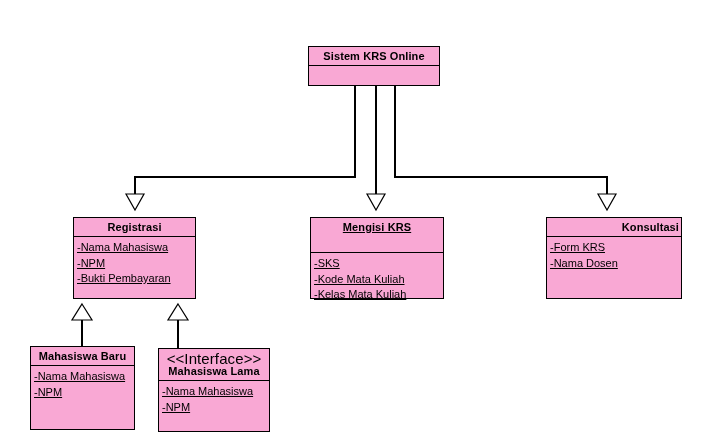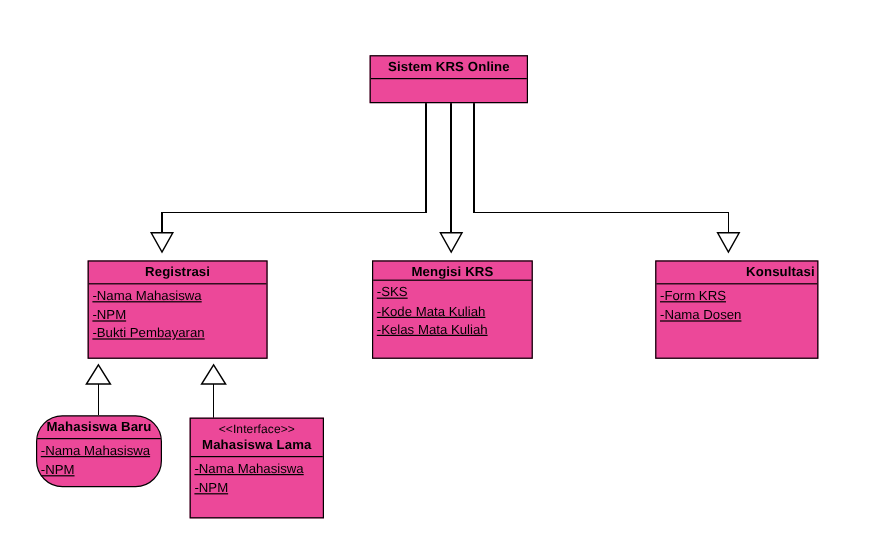--- a/index.html
+++ b/index.html
@@ -19,39 +19,39 @@
     position: absolute;
     left: 0;
     top: 0;
     width: 724px;
     height: 445px;
     pointer-events: none;
   }
   .uml-class {
     position: absolute;
     box-sizing: border-box;
-    background: #ec4899;
+    background: #f9a8d4;
     border: 1.5px solid #000000;
     z-index: 2;
   }
   .uml-header {
     box-sizing: border-box;
     border-bottom: 1.5px solid #000000;
     text-align: center;
     font-weight: bold;
     font-size: 11px;
     color: #000000;
     line-height: 13px;
     padding: 3px 2px 3px 2px;
     letter-spacing: 0.1px;
   }
   .uml-stereotype {
     display: block;
     font-weight: normal;
-    font-size: 10px;
+    font-size: 15px;
     line-height: 13px;
   }
   .uml-body {
     box-sizing: border-box;
     padding: 3px 0 0 3px;
   }
   .uml-attr {
     font-size: 11px;
     color: #000000;
     line-height: 15.5px;
@@ -90,53 +90,53 @@
     </g>
   </svg>
 
   <div class="uml-class" style="left:308px; top:46px; width:132px; height:40px;">
     <div class="uml-header" style="height:19px;">
       <span>Sistem KRS Online</span>
     </div>
     <div class="uml-body"></div>
   </div>
 
-  <div class="uml-class" style="left:73px; top:217px; width:150px; height:82px;">
+  <div class="uml-class" style="left:73px; top:217px; width:123px; height:82px;">
     <div class="uml-header" style="height:19px;">
       <span>Registrasi</span>
     </div>
     <div class="uml-body">
       <div class="uml-attr">-Nama Mahasiswa</div>
       <div class="uml-attr">-NPM</div>
       <div class="uml-attr">-Bukti Pembayaran</div>
     </div>
   </div>
 
   <div class="uml-class" style="left:310px; top:217px; width:134px; height:82px;">
-    <div class="uml-header" style="height:16px;">
+    <div class="uml-header" style="height:35px;text-decoration:underline;">
       <span>Mengisi KRS</span>
     </div>
     <div class="uml-body">
       <div class="uml-attr">-SKS</div>
       <div class="uml-attr">-Kode Mata Kuliah</div>
       <div class="uml-attr">-Kelas Mata Kuliah</div>
     </div>
   </div>
 
   <div class="uml-class" style="left:546px; top:217px; width:136px; height:82px;">
     <div class="uml-header" style="height:19px;text-align:right;">
       <span>Konsultasi</span>
     </div>
     <div class="uml-body">
       <div class="uml-attr">-Form KRS</div>
       <div class="uml-attr">-Nama Dosen</div>
     </div>
   </div>
 
-  <div class="uml-class" style="left:30px; top:346px; width:105px; height:60px;border-radius:22px;">
+  <div class="uml-class" style="left:30px; top:346px; width:105px; height:84px;">
     <div class="uml-header" style="height:19px;">
       <span>Mahasiswa Baru</span>
     </div>
     <div class="uml-body">
       <div class="uml-attr">-Nama Mahasiswa</div>
       <div class="uml-attr">-NPM</div>
     </div>
   </div>
 
   <div class="uml-class" style="left:158px; top:348px; width:112px; height:84px;">

